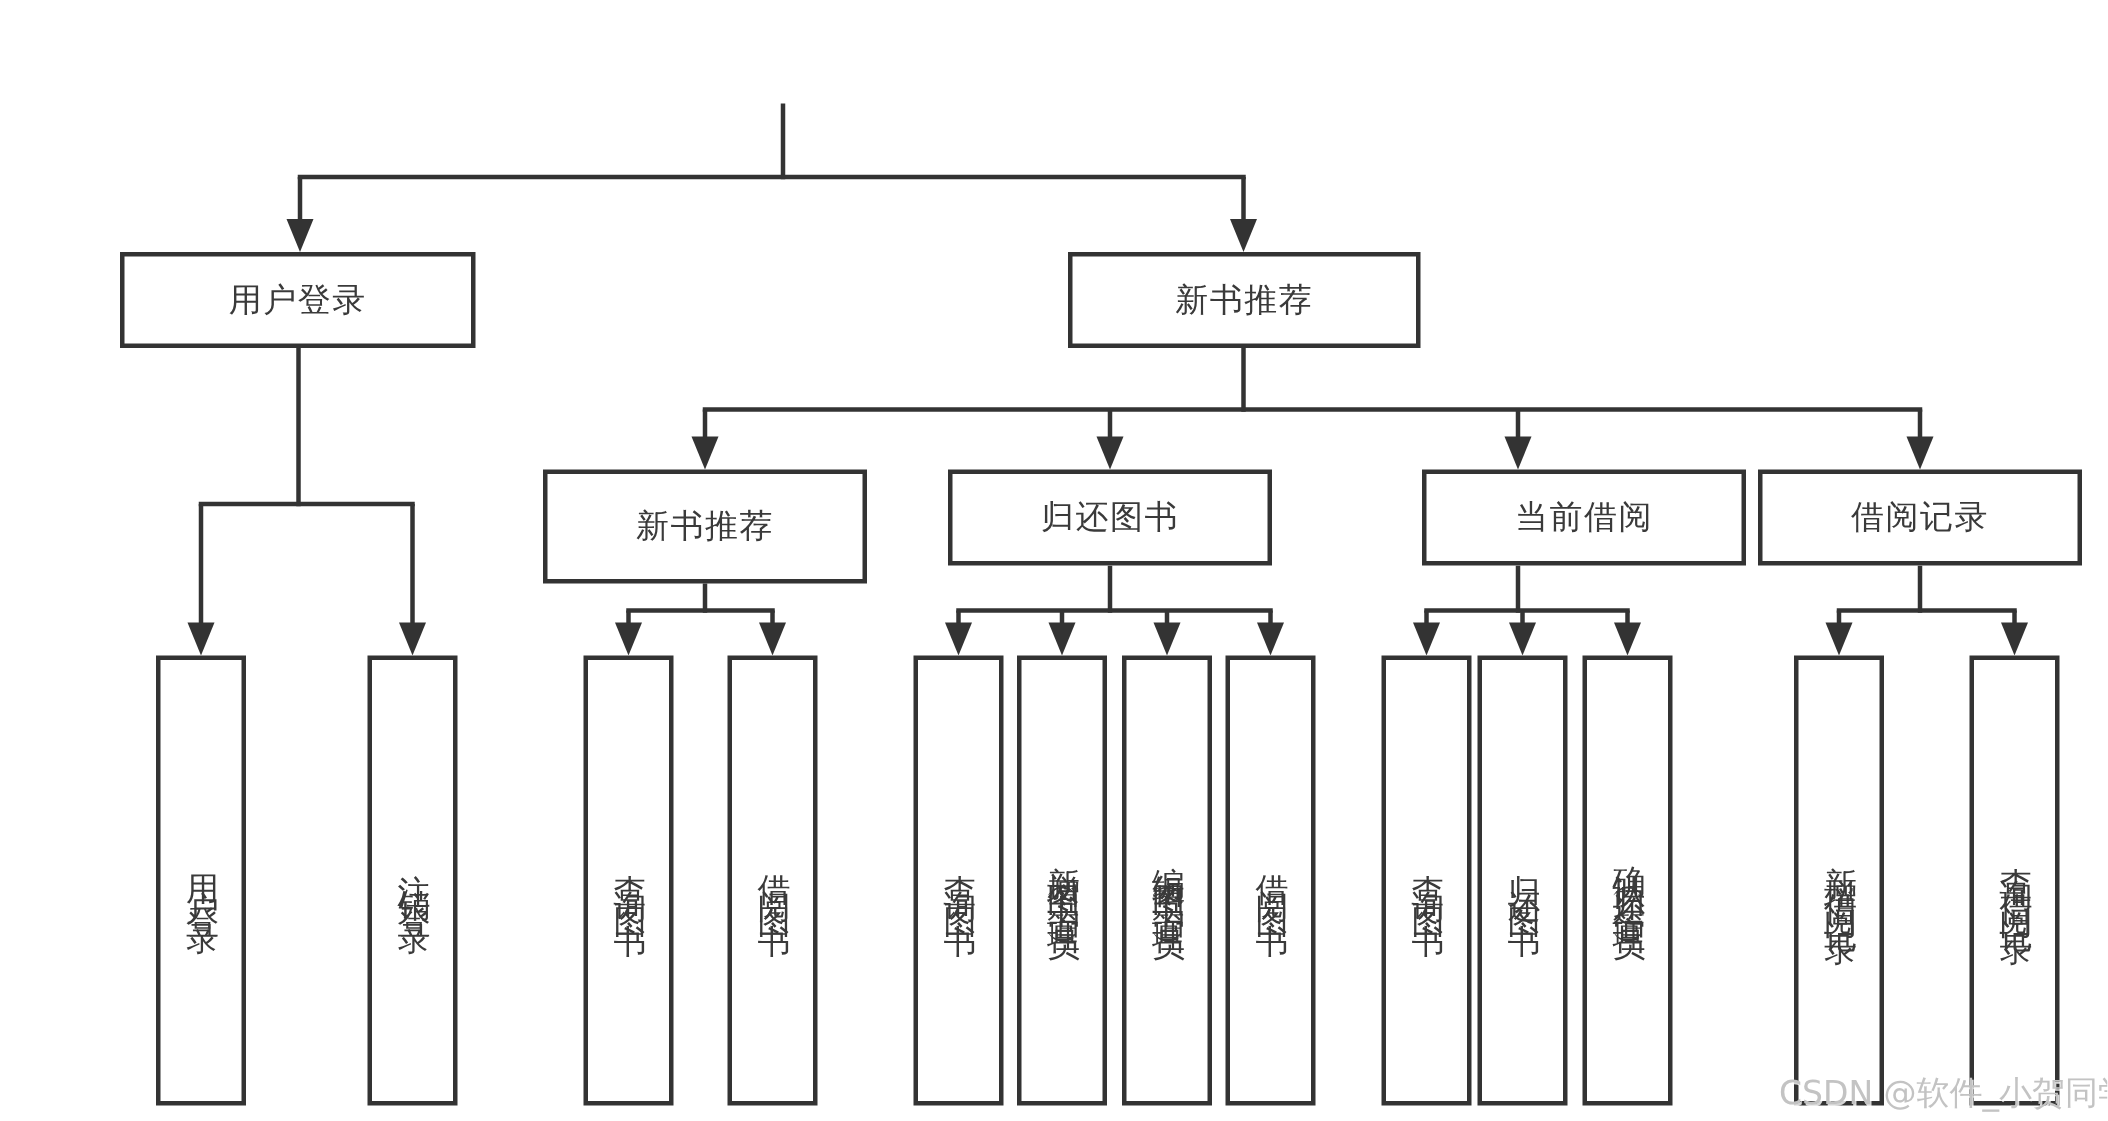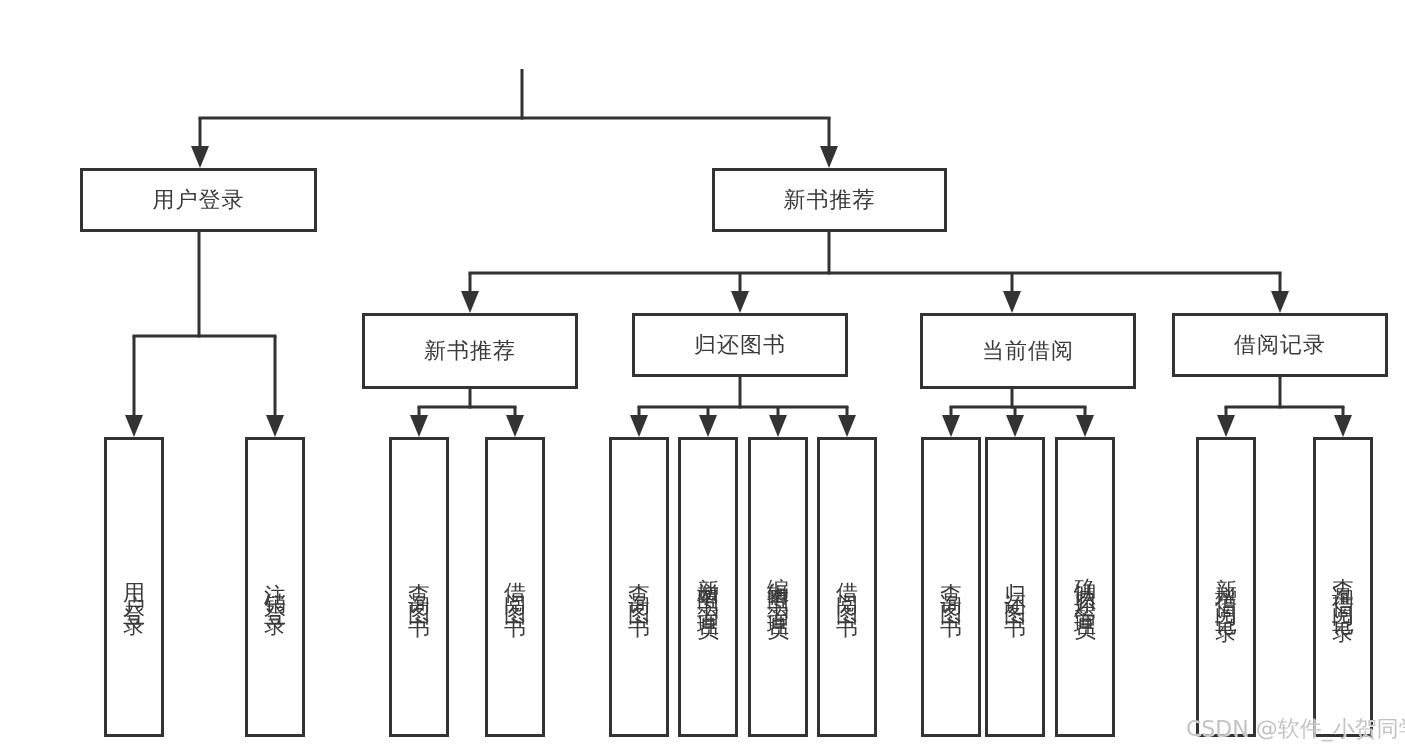--- a/index.html
+++ b/index.html
@@ -96,21 +96,21 @@
   <div class="node h" style="left:712px;top:168px;width:235px;height:64px">
     <span>新书推荐</span>
   </div>
 
   <div class="node h" style="left:362px;top:313px;width:216px;height:76px">
     <span>新书推荐</span>
   </div>
   <div class="node h" style="left:632px;top:313px;width:216px;height:64px">
     <span>归还图书</span>
   </div>
-  <div class="node h" style="left:920px;top:313px;width:216px;height:76px">
+  <div class="node h" style="left:948px;top:313px;width:216px;height:64px">
     <span>当前借阅</span>
   </div>
   <div class="node h" style="left:1172px;top:313px;width:216px;height:64px">
     <span>借阅记录</span>
   </div>
 
   <div class="node v" style="left:104px;top:437px;width:60px;height:300px">
     <span class="len4">用户登录</span>
   </div>
   <div class="node v" style="left:245px;top:437px;width:60px;height:300px">

